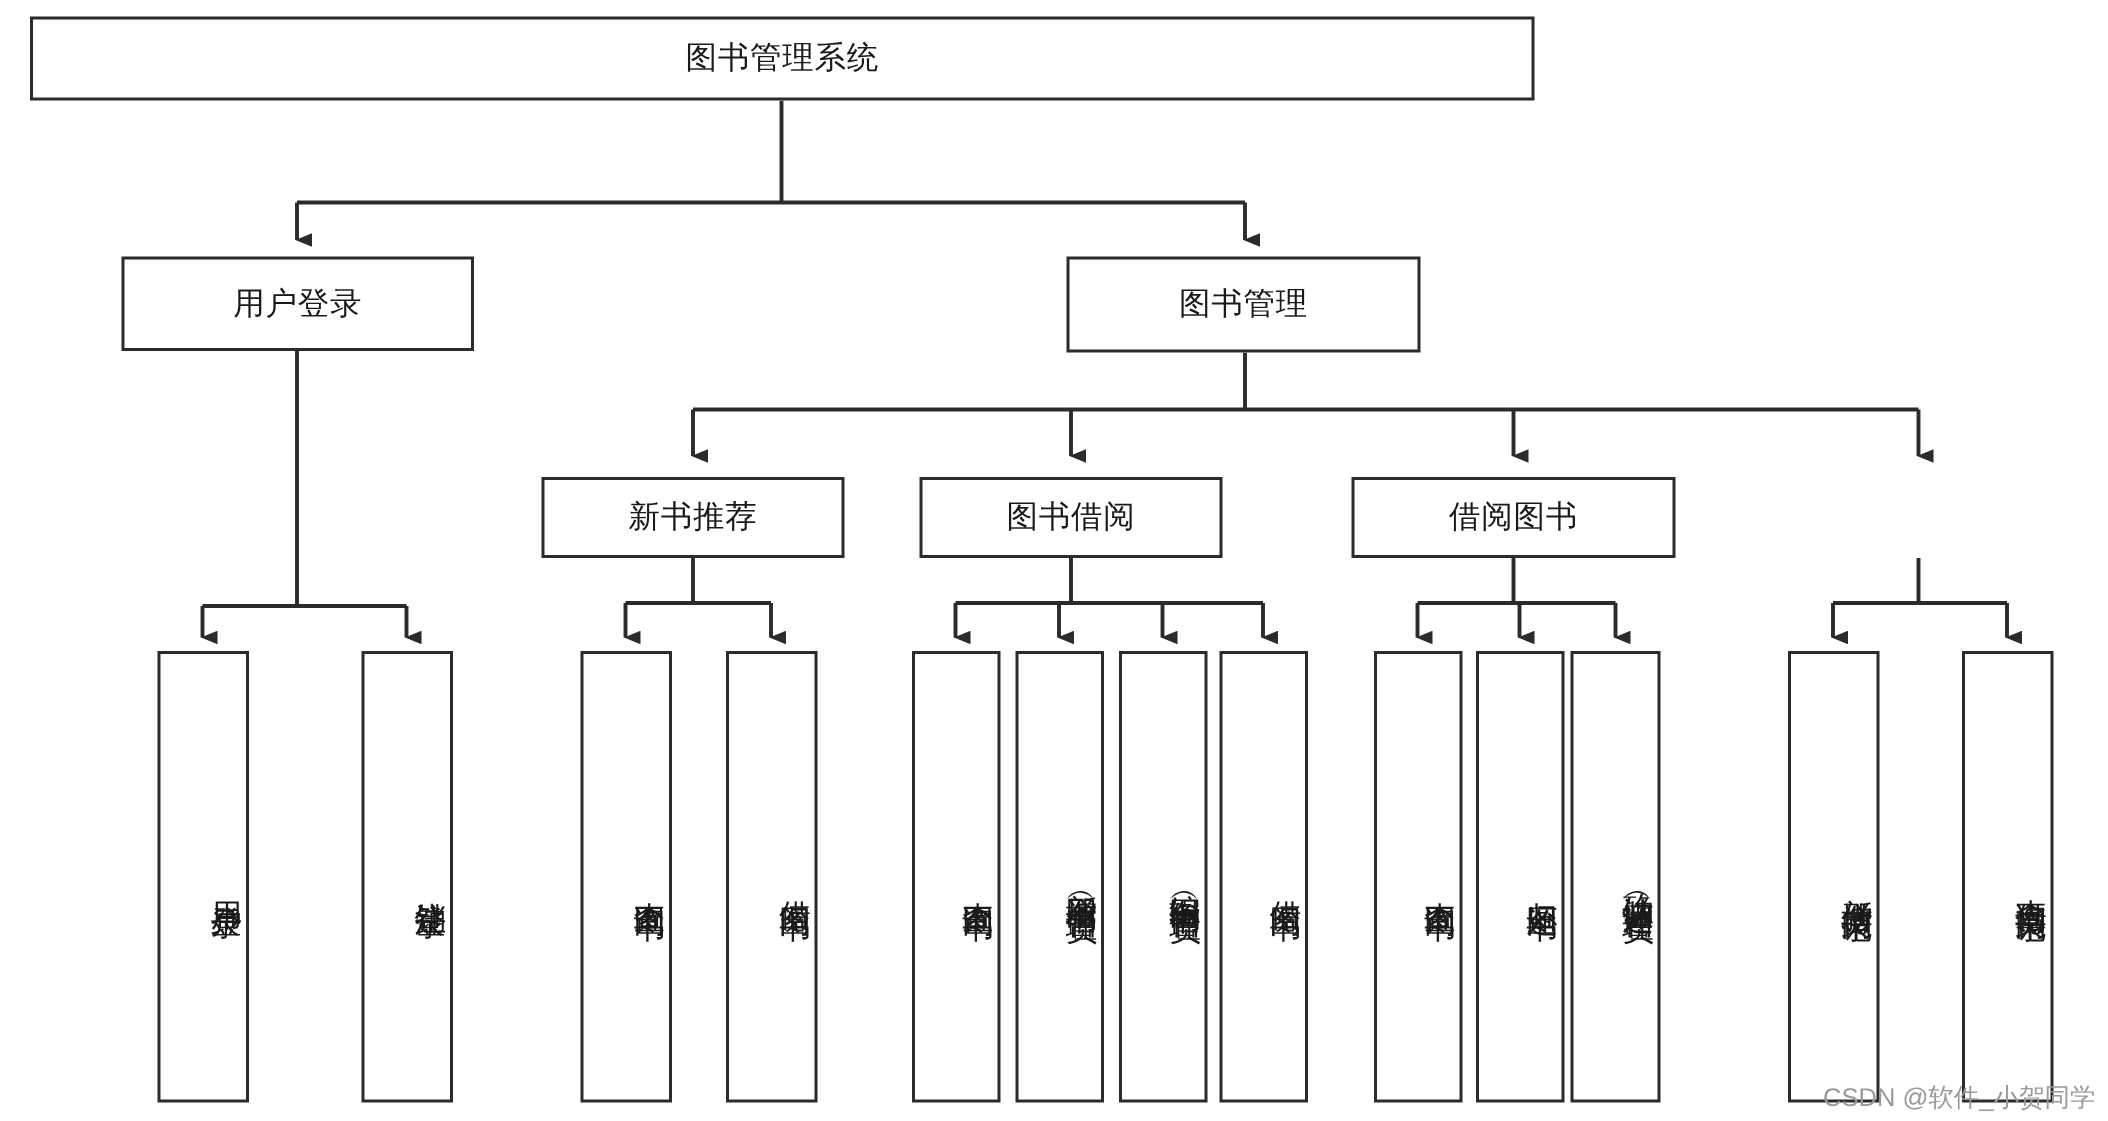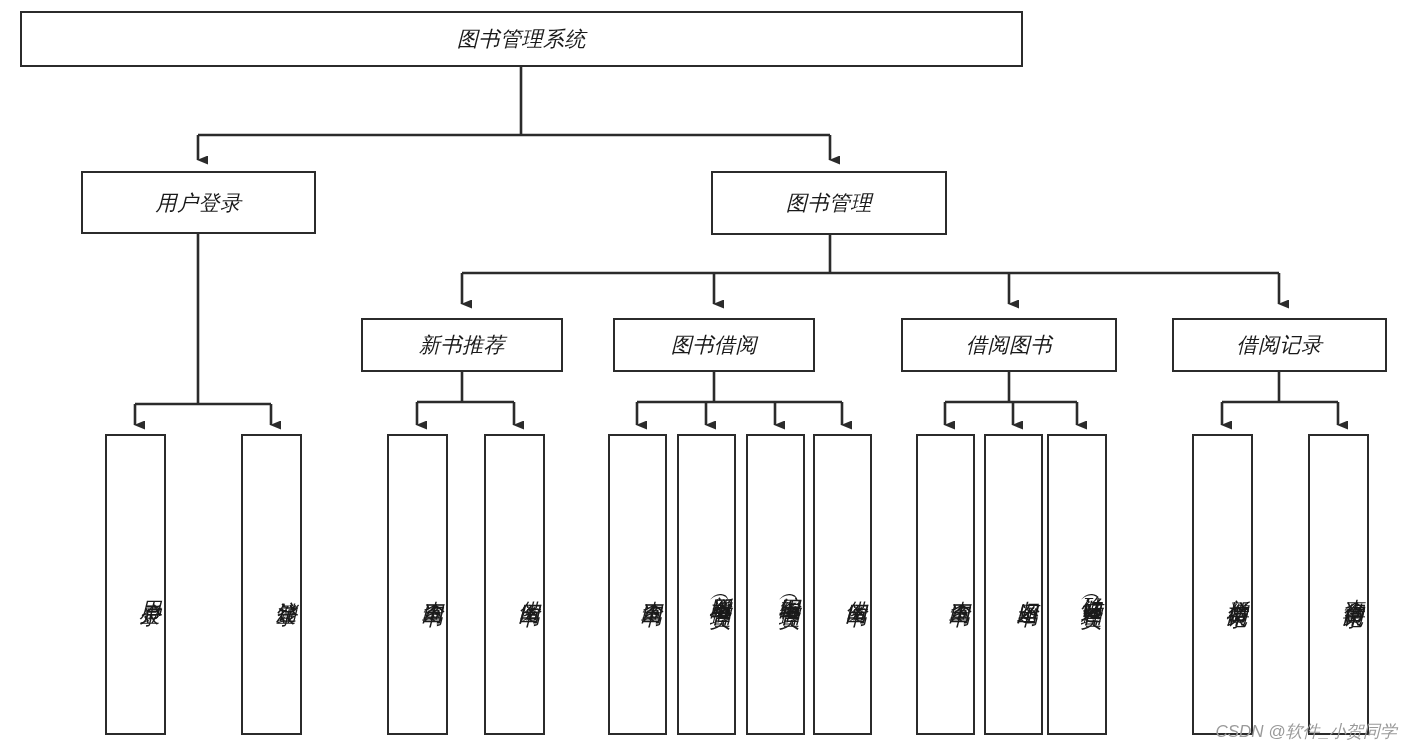--- a/index.html
+++ b/index.html
@@ -10,21 +10,20 @@
   }
   body {
     font-family: "Liberation Sans", "DejaVu Sans", sans-serif;
   }
   #diagram-root {
     position: relative;
     width: 1405px;
     height: 747px;
     background: #ffffff;
     overflow: hidden;
-    font-style: italic;
   }
   #edge-layer {
     position: absolute;
     left: 0;
     top: 0;
     width: 1405px;
     height: 747px;
     pointer-events: none;
   }
   .node {
@@ -138,23 +137,20 @@
 
   <div class="node node-h" style="left:711px; top:171px; width:236px; height:64px;">
     <span>图书管理</span>
   </div>
   <div class="node node-h" style="left:613px; top:318px; width:202px; height:54px;">
     <span>图书借阅</span>
   </div>
   <div class="node node-h" style="left:901px; top:318px; width:216px; height:54px;">
     <span>借阅图书</span>
   </div>
-  <div class="node node-h" style="left:1172px; top:318px; width:215px; height:54px;">
-    <span>借阅记录</span>
-  </div>
 
   <div class="node node-v" style="left:105px; top:434px; width:61px; height:301px;">
     <span class="vlabel">用户登录</span>
   </div>
   <div class="node node-v" style="left:241px; top:434px; width:61px; height:301px;">
     <span class="vlabel">注销登录</span>
   </div>
 
   <div class="node node-v" style="left:387px; top:434px; width:61px; height:301px;">
     <span class="vlabel">查询图书</span>

